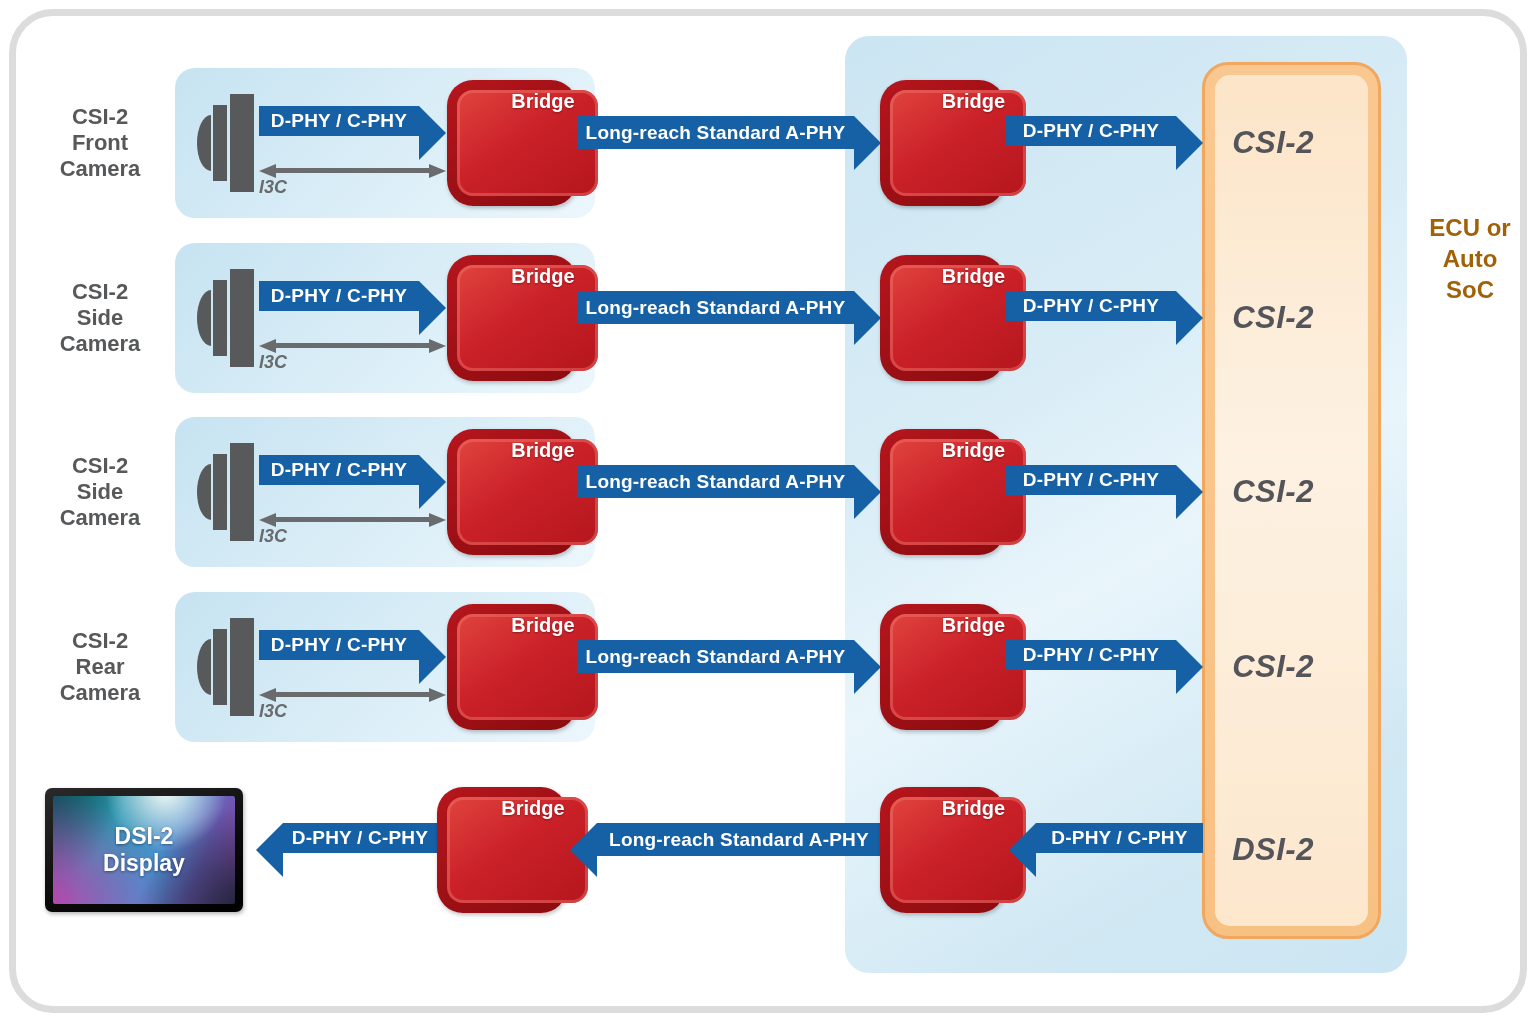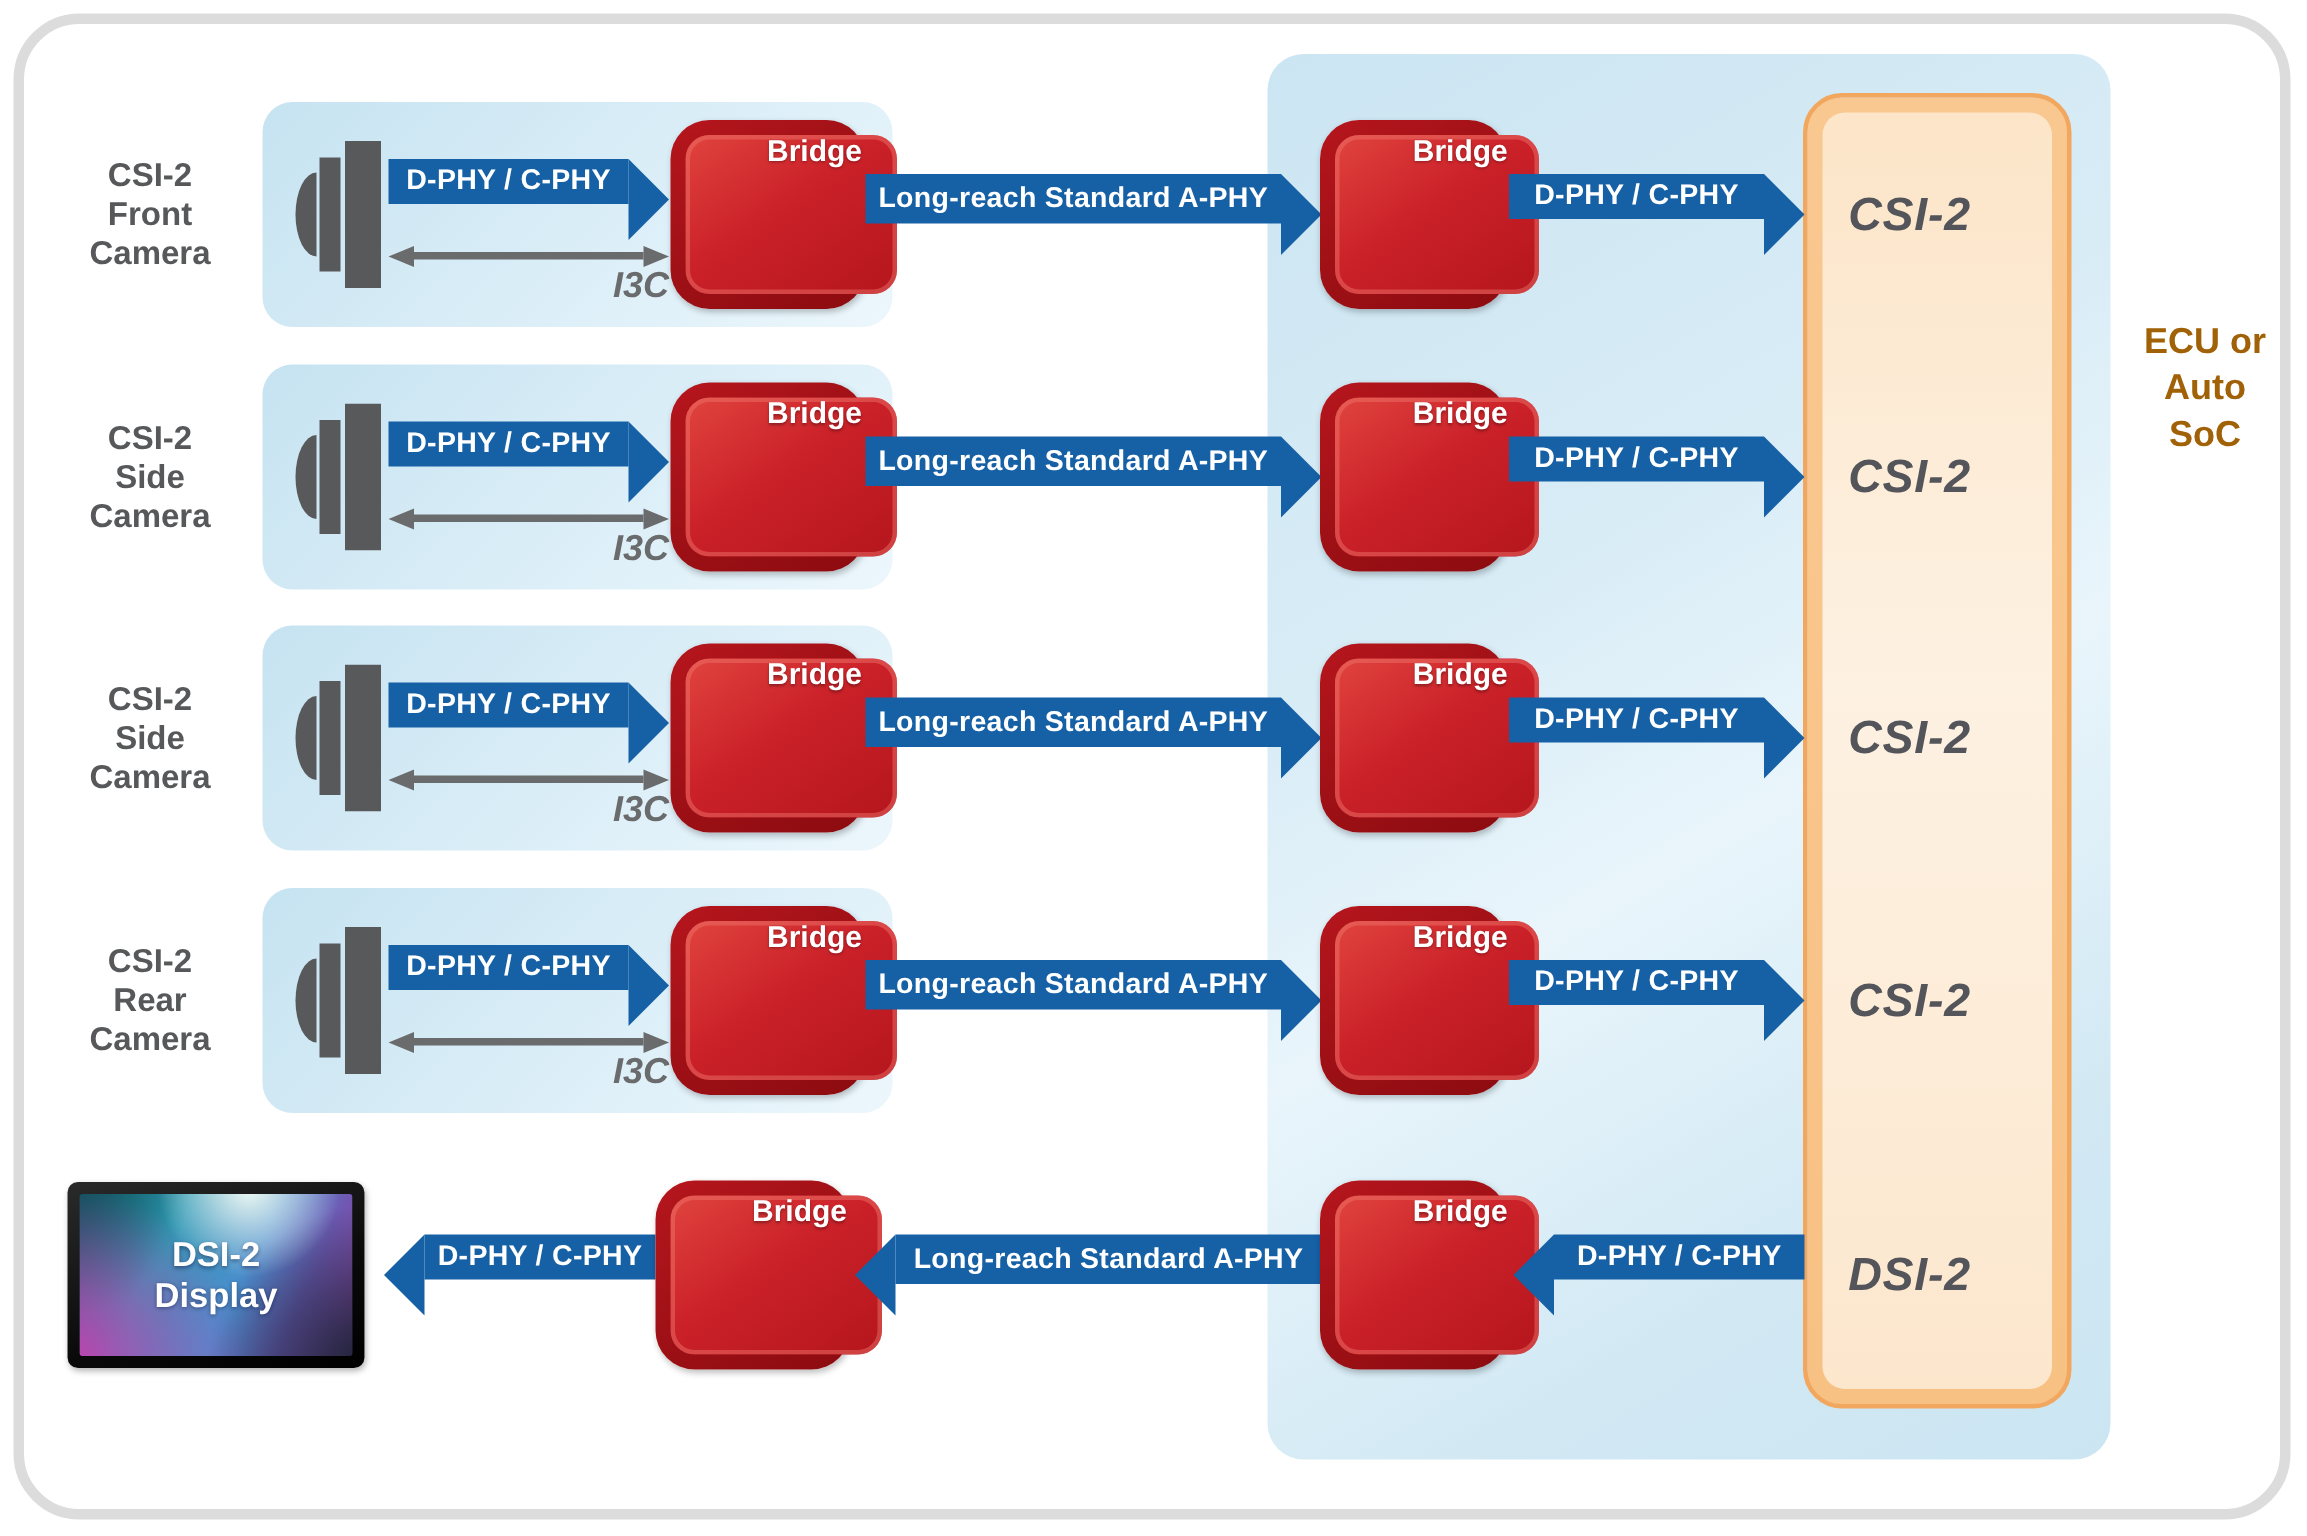--- a/index.html
+++ b/index.html
@@ -49,22 +49,22 @@
   }
   .arrow .body.tall{height:33px;}
   .head-r{width:0;height:0;border-top:27px solid transparent;border-bottom:27px solid transparent;border-left:27px solid #1660a5;}
   .head-l{width:0;height:0;border-top:27px solid transparent;border-bottom:27px solid transparent;border-right:27px solid #1660a5;}
   
   .i3c{position:absolute;left:259px;width:187px;height:15px;display:flex;align-items:center;}
   .i3c .line{flex:1;height:5px;background:#6a6b6d;}
   .i3c .tl{width:0;height:0;border-top:7px solid transparent;border-bottom:7px solid transparent;border-right:17px solid #6a6b6d;}
   .i3c .tr{width:0;height:0;border-top:7px solid transparent;border-bottom:7px solid transparent;border-left:17px solid #6a6b6d;}
   .i3c-label{
-    position:absolute;left:259px;width:187px;text-align:right;
-    font-size:24px;font-weight:bold;font-style:italic;color:#6a6b6d;
+    position:absolute;left:259px;width:187px;text-align:left;
+    font-size:18px;font-weight:bold;font-style:italic;color:#6a6b6d;
   }
   
   .bridge{
     position:absolute;width:130px;height:126px;border-radius:26px;padding:10px;box-sizing:border-box;
     background:linear-gradient(145deg,#b6161d 0%,#9c1015 55%,#8c0b10 100%);
     box-shadow:1px 2px 4px rgba(0,0,0,.25);
   }
   .bridge-inner{
     width:100%;height:100%;border-radius:16px;
     background:linear-gradient(145deg,#e0443e 0%,#cb2129 45%,#b5161d 100%);

